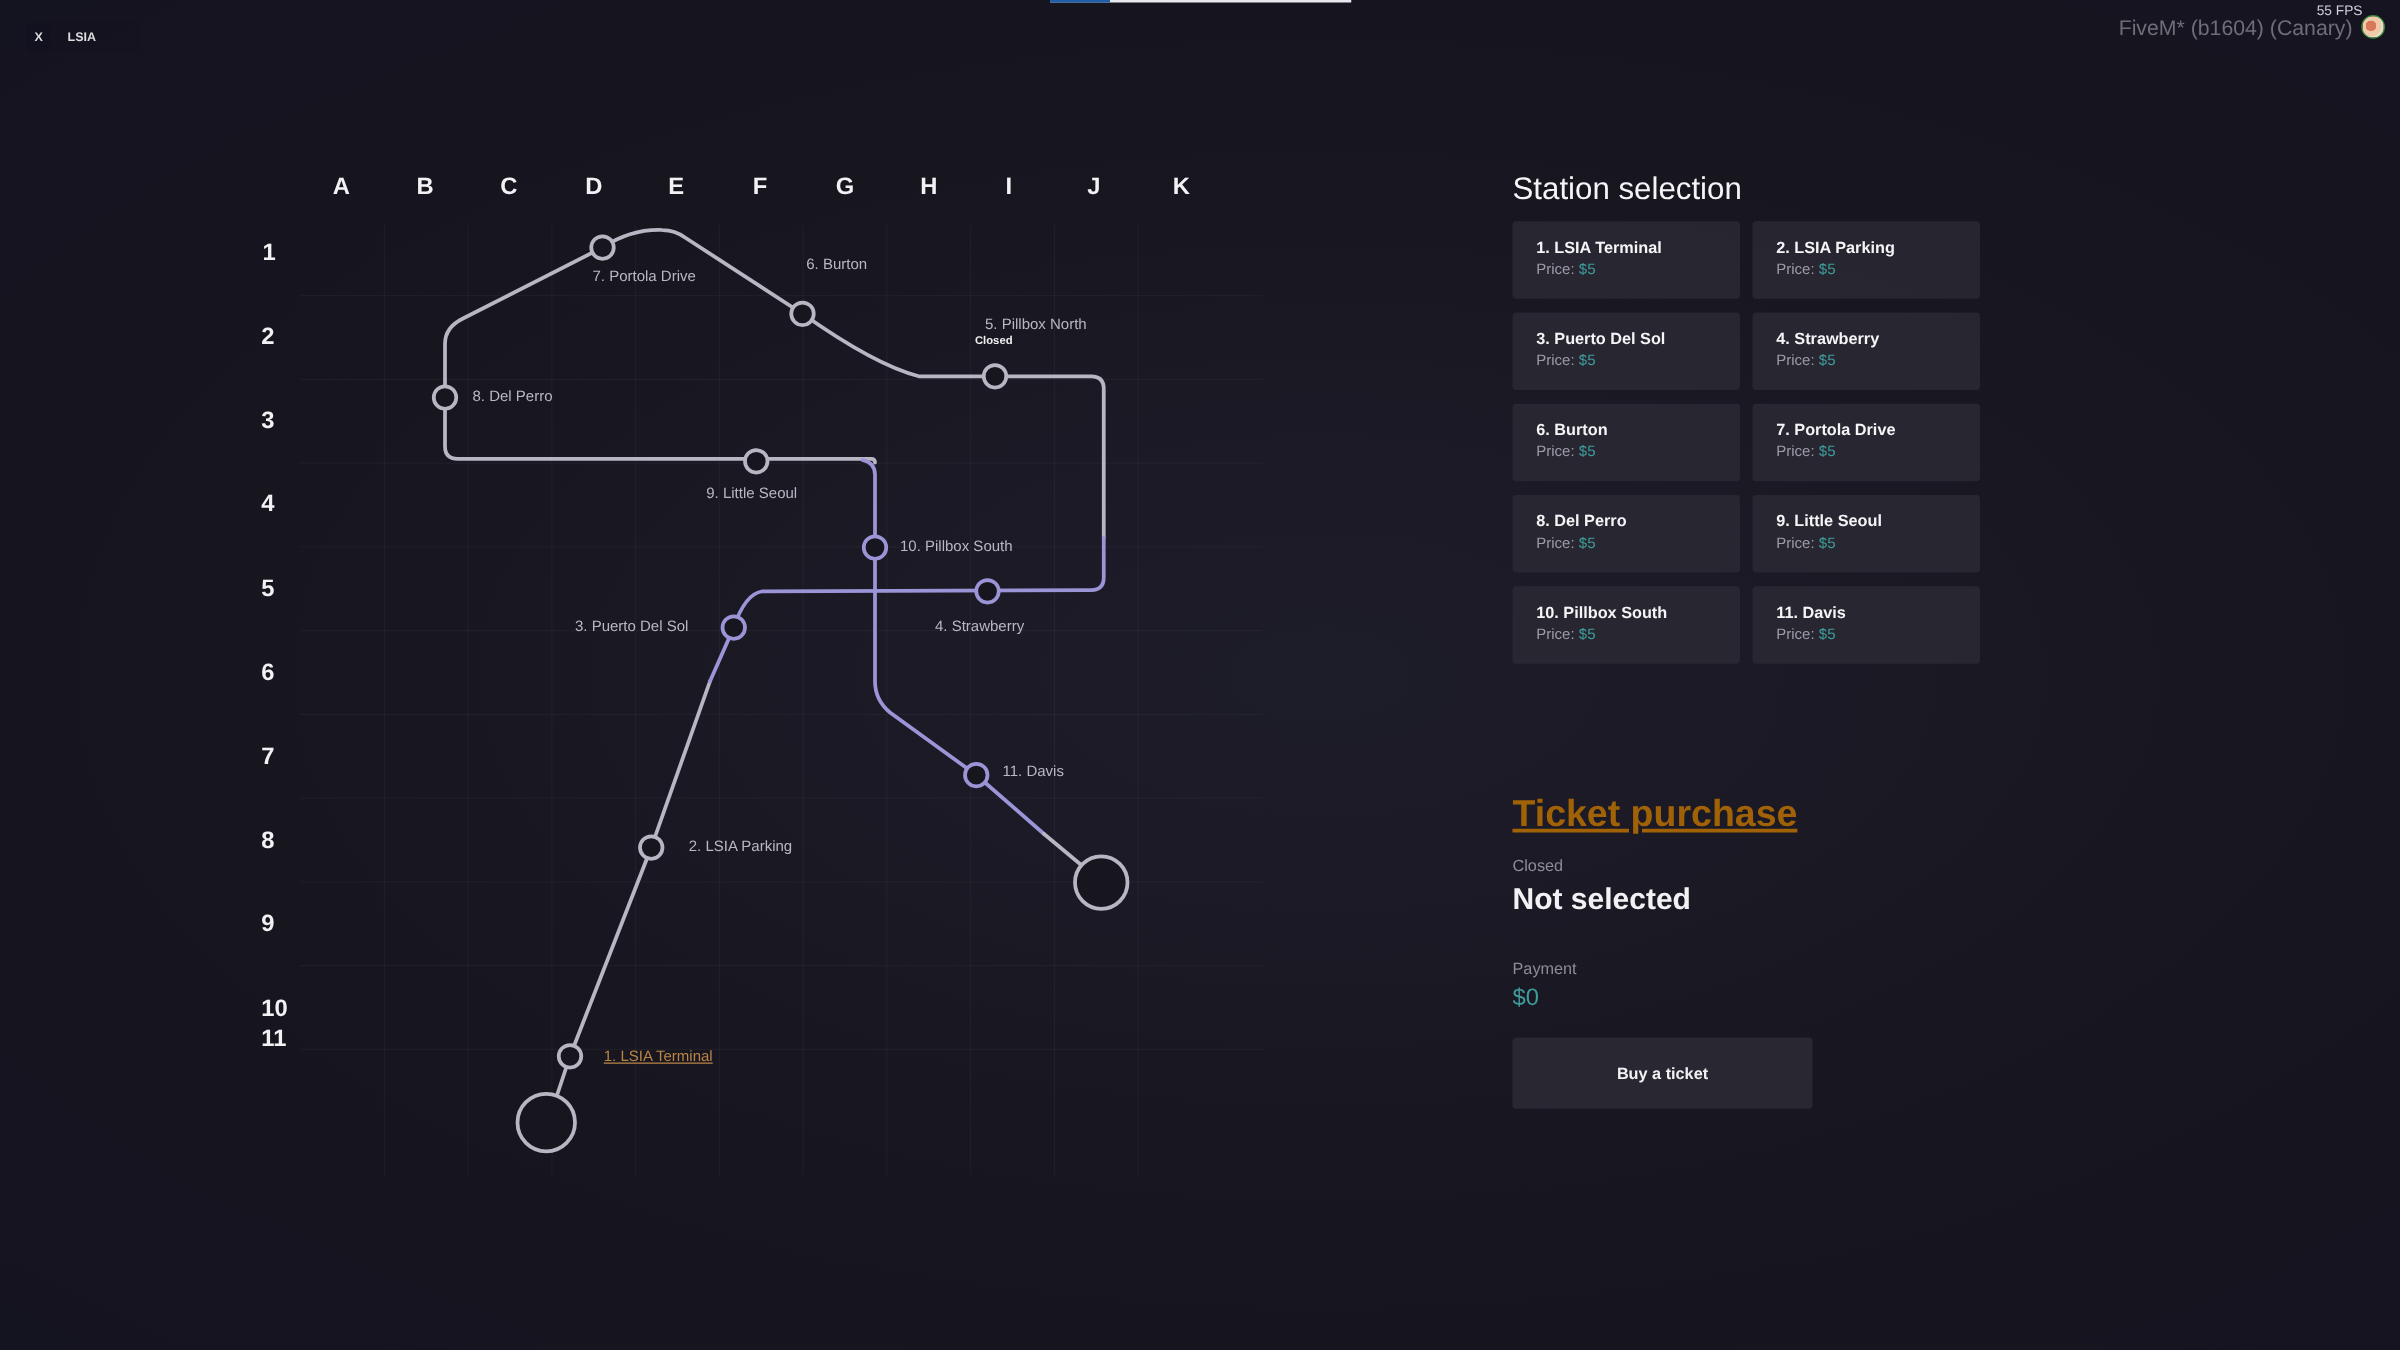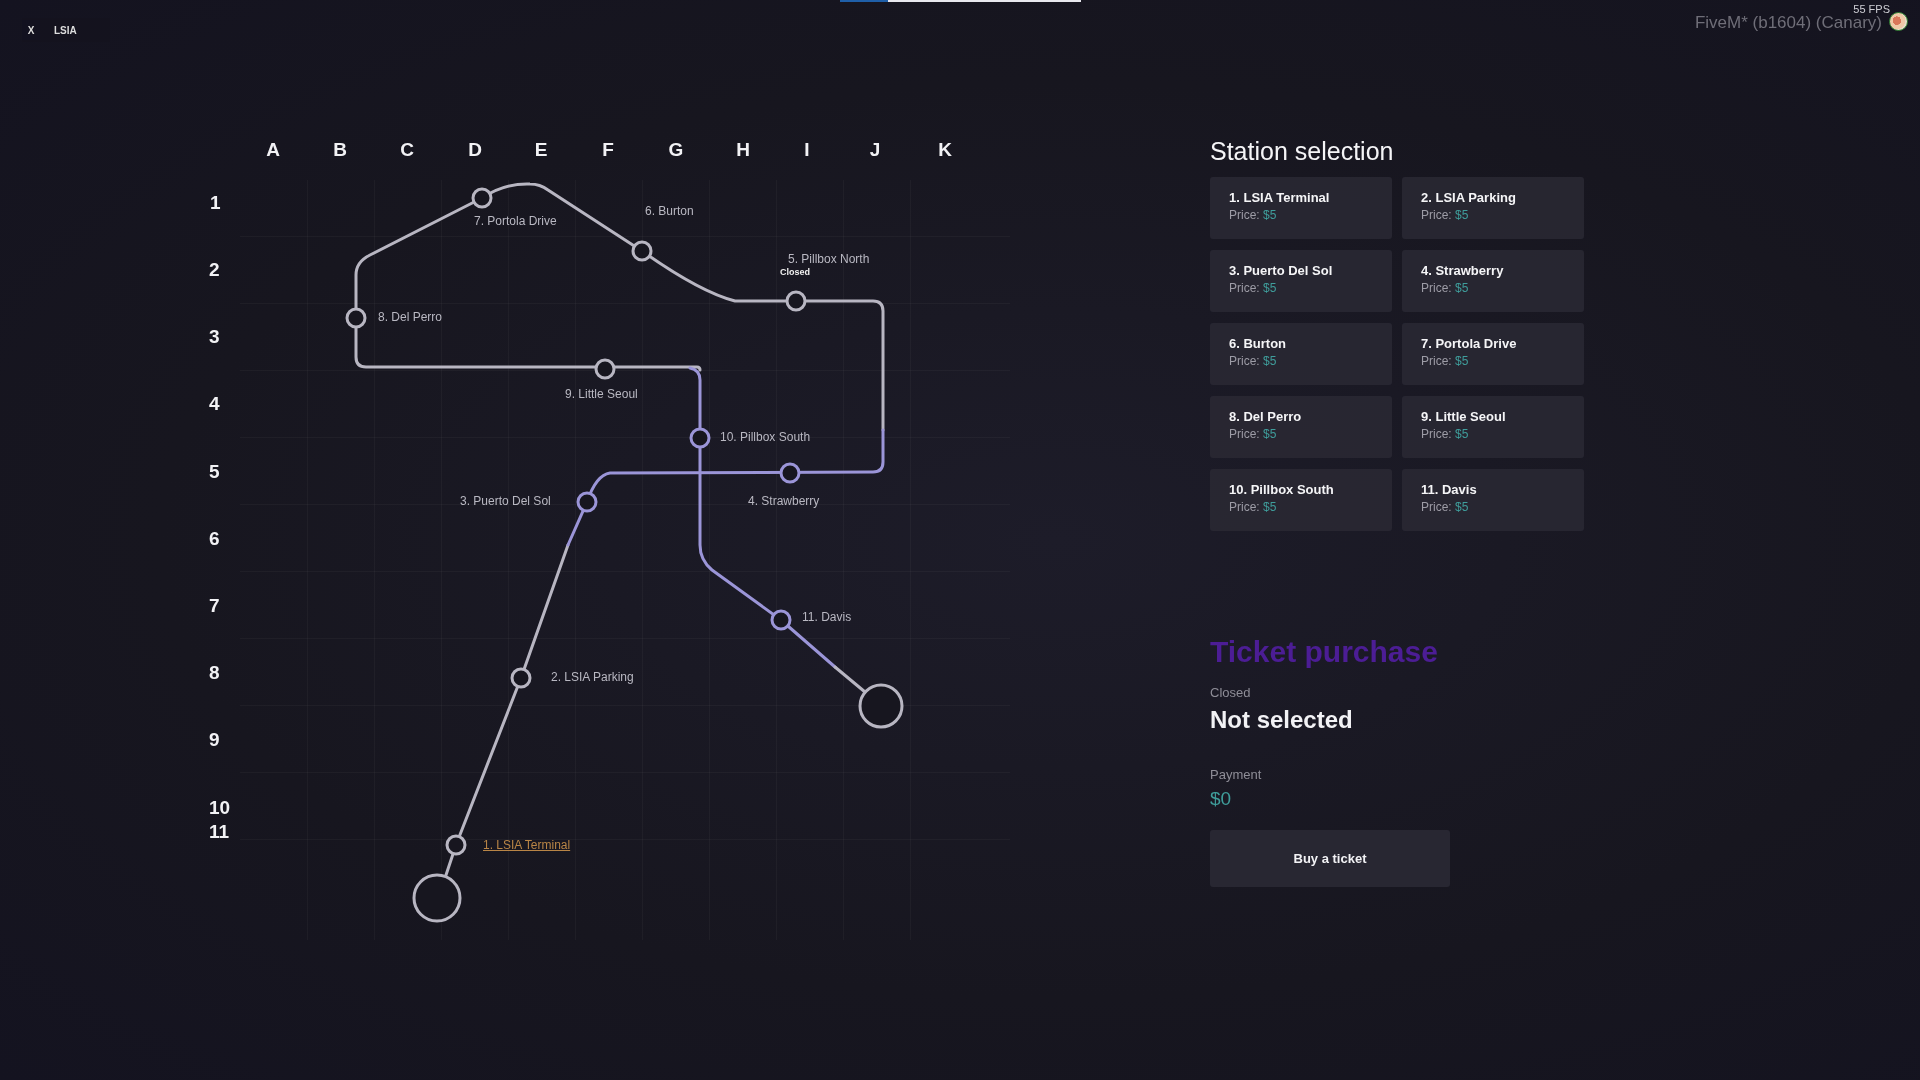--- a/index.html
+++ b/index.html
@@ -32,21 +32,21 @@
   .st-label.active { color:#b98546; text-decoration:underline; }
   .st-sub { position:absolute; font-size:9px; font-weight:bold; color:#f0f0f0; }
 
   .panel-title { position:absolute; left:1210px; font-size:25px; font-weight:normal; color:#f5f5f7; }
   .cards { position:absolute; left:1210px; top:177px; display:grid; grid-template-columns:182px 182px; grid-auto-rows:62px; column-gap:10px; row-gap:11px; }
   .card { background:rgba(42,41,52,0.85); border-radius:3px; padding:13px 0 0 19px; box-sizing:border-box; cursor:pointer; }
   .card-name { font-size:13px; font-weight:bold; color:#f5f5f7; }
   .card-price { font-size:12px; color:#9d9ca6; margin-top:3px; }
   .card-price .val { color:#3f9d9b; }
 
-  .tp-title { position:absolute; left:1210px; top:635px; font-size:30px; font-weight:bold; color:#4c1d95; }
+  .tp-title { position:absolute; left:1210px; top:635px; font-size:30px; font-weight:bold; color:#a16207;text-decoration:underline; }
   .tp-label { position:absolute; left:1210px; font-size:13px; color:#8e8d97; }
   .tp-value { position:absolute; left:1210px; font-size:24px; font-weight:bold; color:#f2f2f5; }
   .tp-pay { position:absolute; left:1210px; top:788px; font-size:19px; color:#3f9d9b; }
   .buy-btn { position:absolute; left:1210px; top:830px; width:240px; height:57px; border-radius:3px; background:rgba(42,41,52,0.9);
     display:flex; align-items:center; justify-content:center; font-size:13px; font-weight:bold; color:#f2f2f5; cursor:pointer; }
 </style>
 </head>
 <body>
 
 <div class="topbar">

